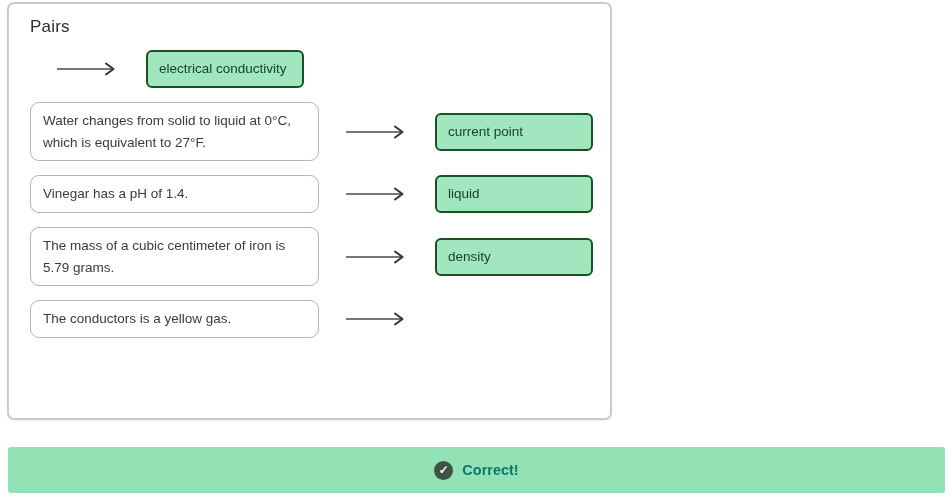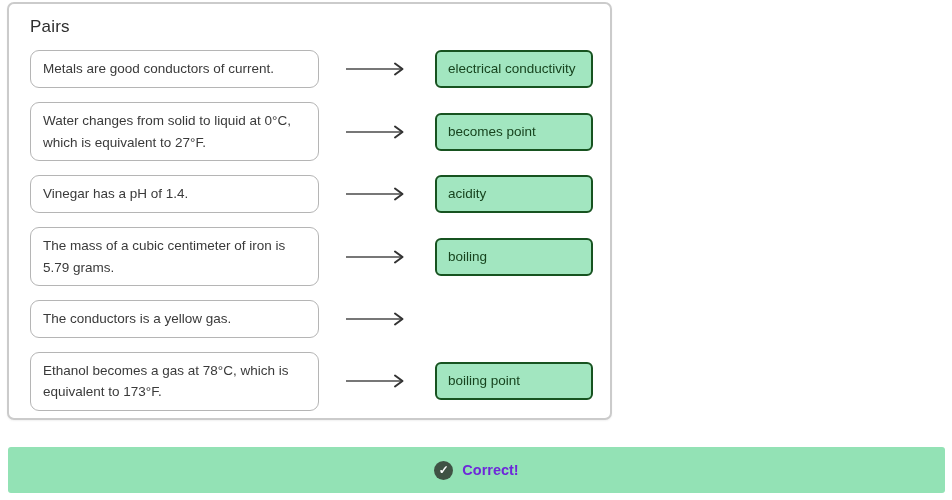--- a/index.html
+++ b/index.html
@@ -79,92 +79,81 @@
     font-size: 12px;
     font-weight: bold;
     display: flex;
     align-items: center;
     justify-content: center;
     line-height: 1;
   }
   .feedback-label {
     font-size: 14.5px;
     font-weight: bold;
-    color: #6d28d9;
+    color: #0f766e;
   }
   .arrow-svg { display: block; }
 </style>
 </head>
 <body>
 
 <div class="pairs-panel">
   <div class="panel-title">Pairs</div>
 
   <div class="pair-row">
-    <div class="statement-box">Metals are good conductors of current.</div>
     <div class="arrow-wrap">
       <svg class="arrow-svg" width="64" height="14" viewBox="0 0 64 14">
           <line x1="1" y1="7" x2="56" y2="7" stroke="#4a4a4a" stroke-width="1.6"></line>
           <path d="M50 1.5 L57.5 7 L50 12.5" fill="none" stroke="#333333" stroke-width="2" stroke-linecap="round" stroke-linejoin="round"></path>
         </svg>
     </div>
     <div class="answer-box">electrical conductivity</div>
   </div>
 
   <div class="pair-row">
     <div class="statement-box">Water changes from solid to liquid at 0°C, which is equivalent to 27°F.</div>
     <div class="arrow-wrap">
       <svg class="arrow-svg" width="64" height="14" viewBox="0 0 64 14">
           <line x1="1" y1="7" x2="56" y2="7" stroke="#4a4a4a" stroke-width="1.6"></line>
           <path d="M50 1.5 L57.5 7 L50 12.5" fill="none" stroke="#333333" stroke-width="2" stroke-linecap="round" stroke-linejoin="round"></path>
         </svg>
     </div>
-    <div class="answer-box">becomes point</div>
+    <div class="answer-box">current point</div>
   </div>
 
   <div class="pair-row">
     <div class="statement-box">Vinegar has a pH of 1.4.</div>
     <div class="arrow-wrap">
       <svg class="arrow-svg" width="64" height="14" viewBox="0 0 64 14">
           <line x1="1" y1="7" x2="56" y2="7" stroke="#4a4a4a" stroke-width="1.6"></line>
           <path d="M50 1.5 L57.5 7 L50 12.5" fill="none" stroke="#333333" stroke-width="2" stroke-linecap="round" stroke-linejoin="round"></path>
         </svg>
     </div>
-    <div class="answer-box">acidity</div>
+    <div class="answer-box">liquid</div>
   </div>
 
   <div class="pair-row">
     <div class="statement-box">The mass of a cubic centimeter of iron is 5.79 grams.</div>
     <div class="arrow-wrap">
       <svg class="arrow-svg" width="64" height="14" viewBox="0 0 64 14">
           <line x1="1" y1="7" x2="56" y2="7" stroke="#4a4a4a" stroke-width="1.6"></line>
           <path d="M50 1.5 L57.5 7 L50 12.5" fill="none" stroke="#333333" stroke-width="2" stroke-linecap="round" stroke-linejoin="round"></path>
         </svg>
     </div>
-    <div class="answer-box">boiling</div>
+    <div class="answer-box">density</div>
   </div>
 
   <div class="pair-row">
     <div class="statement-box">The conductors is a yellow gas.</div>
     <div class="arrow-wrap">
       <svg class="arrow-svg" width="64" height="14" viewBox="0 0 64 14">
           <line x1="1" y1="7" x2="56" y2="7" stroke="#4a4a4a" stroke-width="1.6"></line>
           <path d="M50 1.5 L57.5 7 L50 12.5" fill="none" stroke="#333333" stroke-width="2" stroke-linecap="round" stroke-linejoin="round"></path>
         </svg>
     </div>
   </div>
 
-  <div class="pair-row">
-    <div class="statement-box">Ethanol becomes a gas at 78°C, which is equivalent to 173°F.</div>
-    <div class="arrow-wrap">
-      <svg class="arrow-svg" width="64" height="14" viewBox="0 0 64 14">
-          <line x1="1" y1="7" x2="56" y2="7" stroke="#4a4a4a" stroke-width="1.6"></line>
-          <path d="M50 1.5 L57.5 7 L50 12.5" fill="none" stroke="#333333" stroke-width="2" stroke-linecap="round" stroke-linejoin="round"></path>
-        </svg>
-    </div>
-    <div class="answer-box">boiling point</div>
-  </div>
 </div>
 
 <div class="feedback-banner">
   <span class="check-circle">✓</span>
   <span class="feedback-label">Correct!</span>
 </div>
 
 </body></html>

